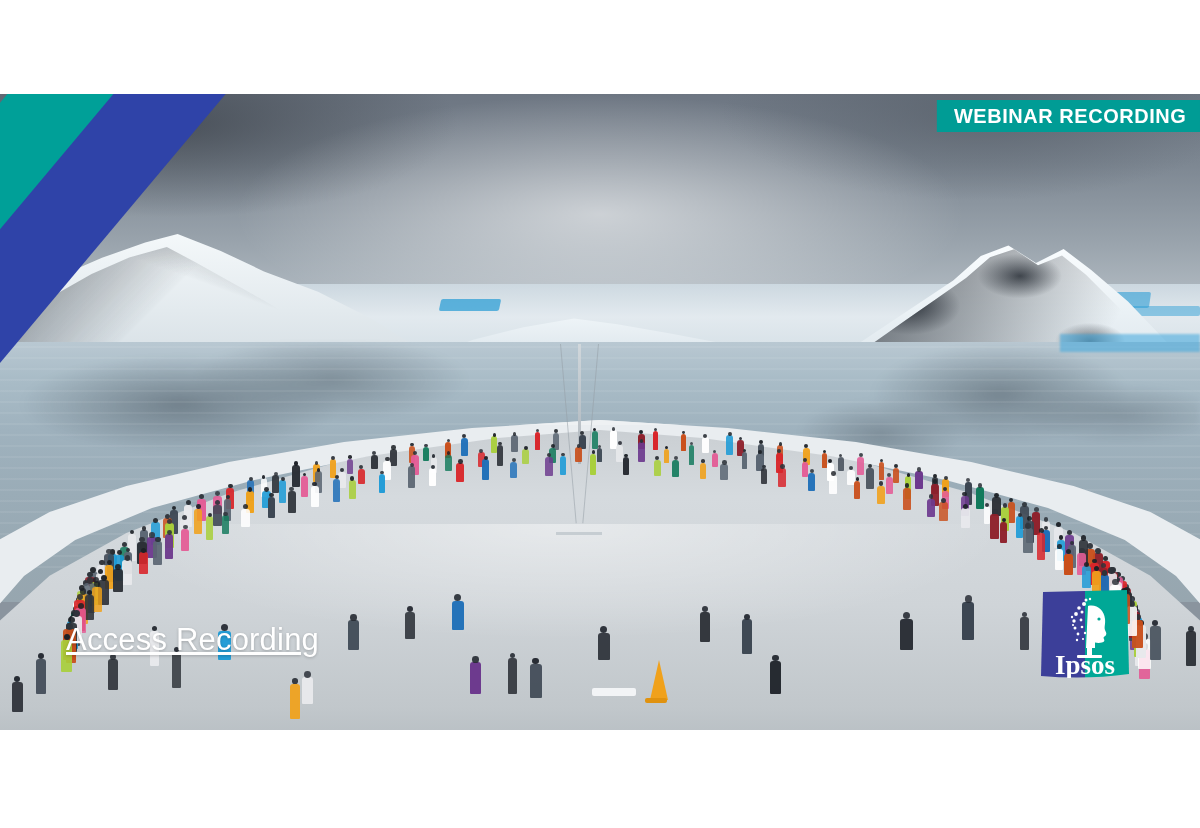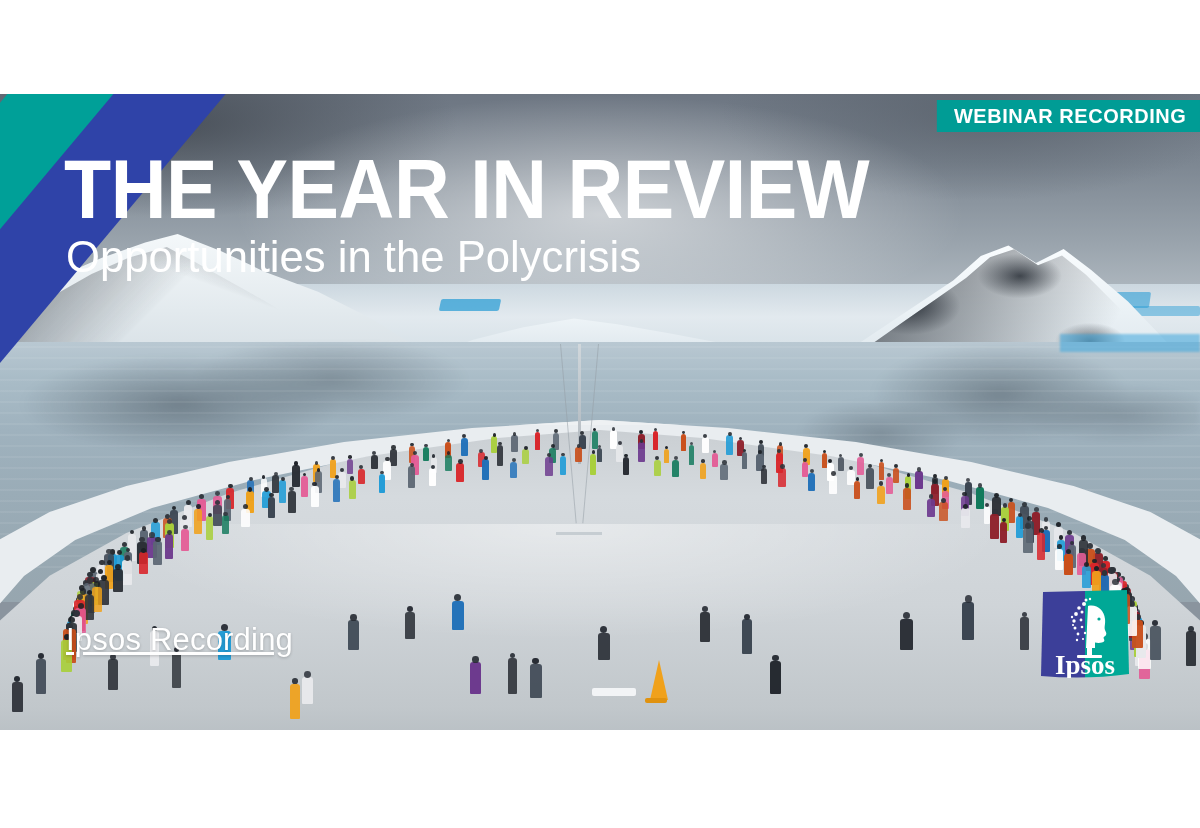--- a/index.html
+++ b/index.html
@@ -809,26 +809,22 @@
 
     <div class="stripes">
       <div class="stripe teal"></div>
       <div class="stripe blue"></div>
     </div>
 
     <div class="badge">
       <span>WEBINAR RECORDING</span>
     </div>
 
-    <div class="headline-wrap">
-      <h1 class="headline">THE YEAR IN REVIEW</h1>
-      <p class="subheadline">Opportunities in the Polycrisis</p>
-    </div>
-
-    <a class="cta" href="#">Ipsos Recording</a>
+
+    <a class="cta" href="#">Access Recording</a>
 
     <div class="logo">
       <svg viewBox="0 0 90 88" xmlns="http://www.w3.org/2000/svg" aria-hidden="true">
         <defs>
           <clipPath id="tile">
             <path d="M3,2 L87,0 L89,84 Q46,90 1,86 Z"></path>
           </clipPath>
         </defs>
         <g clip-path="url(#tile)">
           <rect x="0" y="0" width="45" height="88" fill="#3C3F99"></rect>

